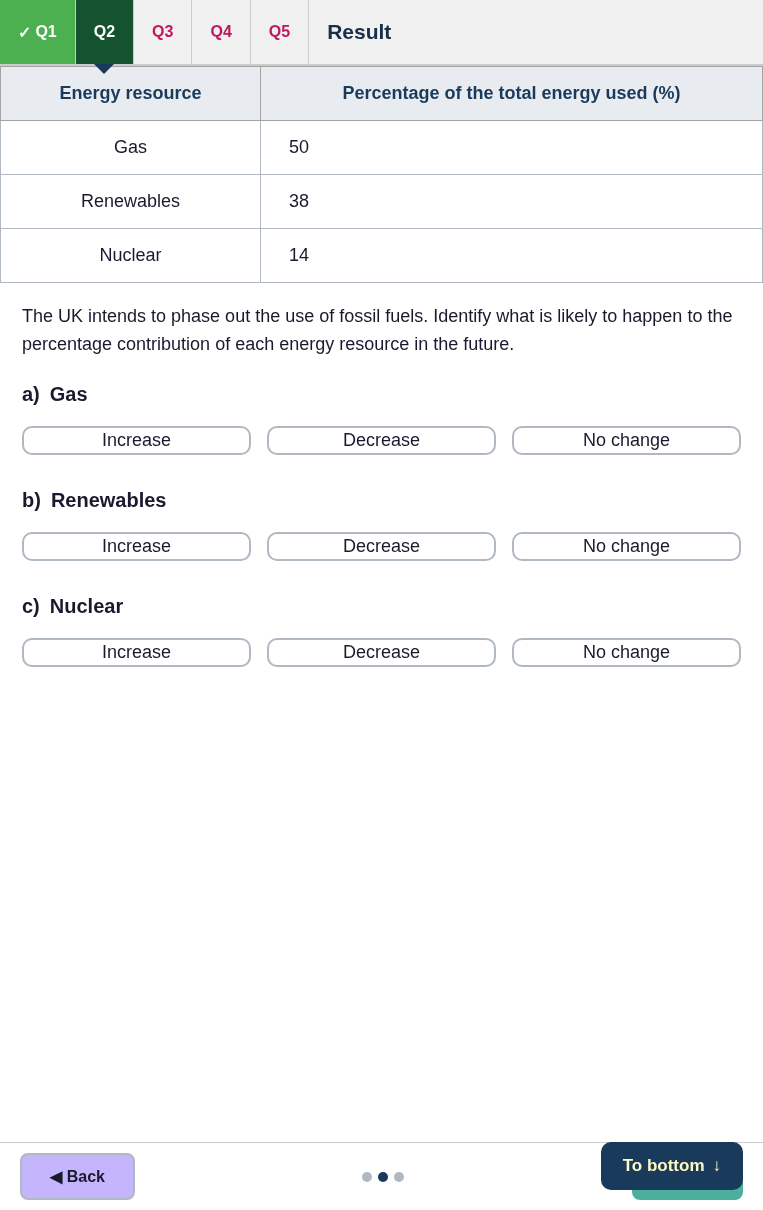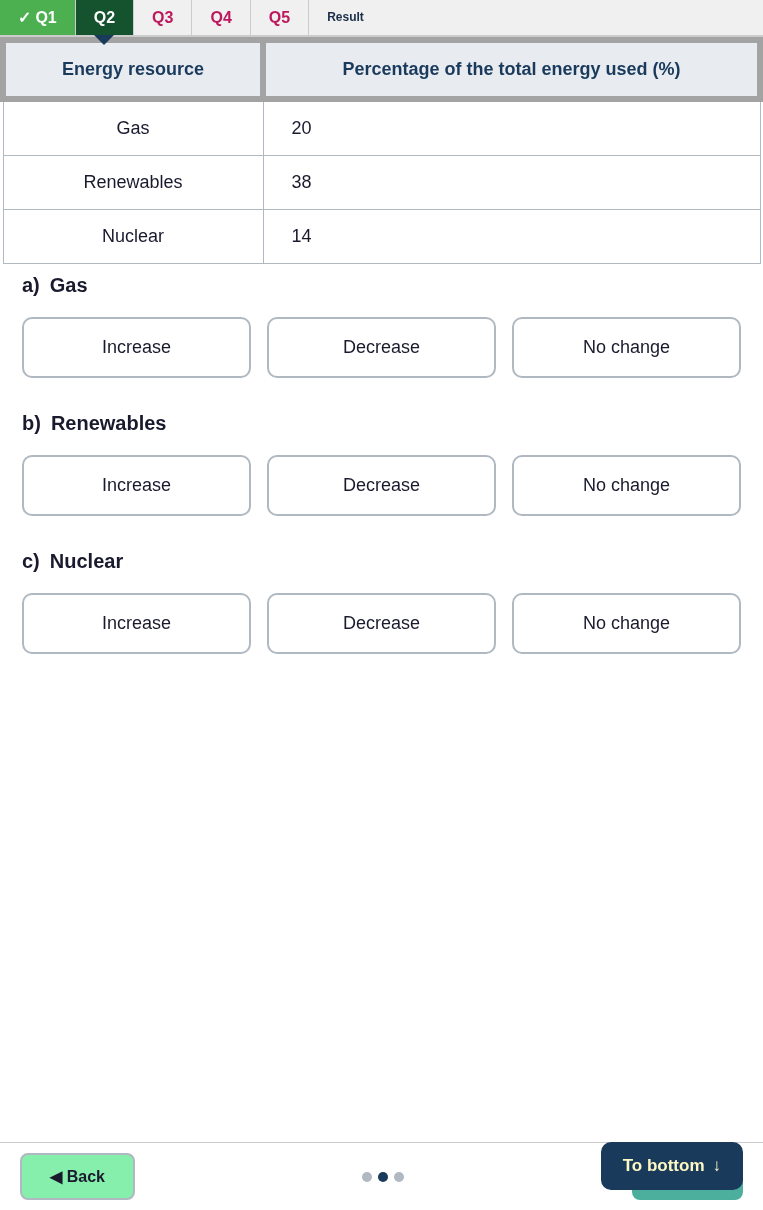--- a/index.html
+++ b/index.html
@@ -42,22 +42,22 @@
       transform: translateX(-50%);
       border-left: 10px solid transparent;
       border-right: 10px solid transparent;
       border-top: 10px solid #1a3a5c;
     }
     .tab.completed {
       background: #4caf50;
       color: #fff;
     }
     .tab-result {
-      padding: 10px 18px;
-      font-size: 12px;
+      padding: 20px 18px;
+      font-size: 21px;
       font-weight: 600;
       color: #1a2e4a;
     }
 
     
     .content {
       padding: 0;
     }
 
     table {
@@ -67,21 +67,21 @@
     }
     thead tr {
       background: #e8ecf0;
     }
     thead th {
       padding: 16px 20px;
       font-weight: 700;
       font-size: 18px;
       color: #1a3a5c;
       text-align: center;
-      border: 6px solid #a3a3a3;
+      border: 1px solid #a3a3a3;
     }
     thead th:first-child {
       text-align: center;
       width: 260px;
     }
     tbody tr {
       border-bottom: 1px solid #b0b8c1;
     }
     tbody td {
       padding: 16px 20px;
@@ -121,21 +121,21 @@
       font-size: 20px;
     }
 
     
     .btn-group {
       padding: 14px 22px 24px 22px;
       display: flex;
       gap: 16px;
     }
     .choice-btn {
-      padding: 18px 0;
+      padding: 2px 0;
       width: 240px;
       background: #fff;
       border: 2px solid #b0b8c1;
       border-radius: 10px;
       font-size: 18px;
       color: #1a1a2e;
       cursor: pointer;
       text-align: center;
       font-family: inherit;
     }
@@ -173,21 +173,21 @@
       align-items: center;
       padding: 10px 20px;
     }
     .nav-btn {
       padding: 12px 28px;
       border-radius: 8px;
       font-size: 16px;
       font-weight: 600;
       cursor: pointer;
       border: 2px solid #b0b8c1;
-      background: #86efac;
+      background: #c4b5fd;
       color: #1a1a2e;
       font-family: inherit;
     }
     .nav-btn.primary {
       background: #4caf9e;
       border-color: #4caf9e;
       color: #fff;
     }
     .page-indicator {
       font-size: 16px;
@@ -233,33 +233,34 @@
   <table>
     <thead>
       <tr>
         <th>Energy resource</th>
         <th>Percentage of the total energy used (%)</th>
       </tr>
     </thead>
     <tbody id="table-body">
     <tr>
     <td>Gas</td>
-    <td>20</td>
+    <td>50</td>
   </tr>
         <tr>
     <td>Renewables</td>
     <td>38</td>
   </tr>
         <tr>
     <td>Nuclear</td>
     <td>14</td>
   </tr>
       </tbody>
   </table>
 
+  <div class="question-text">The UK intends to phase out the use of fossil fuels. Identify what is likely to happen to the percentage contribution of each energy resource in the future.</div>
 
   <div id="sub-questions-container">
       <div>
         <div class="sub-question">
           <strong class="sub-letter">a)</strong>
           <span>Gas</span>
         </div>
         <div class="btn-group">
           <button class="choice-btn">Increase</button>
           <button class="choice-btn">Decrease</button>

